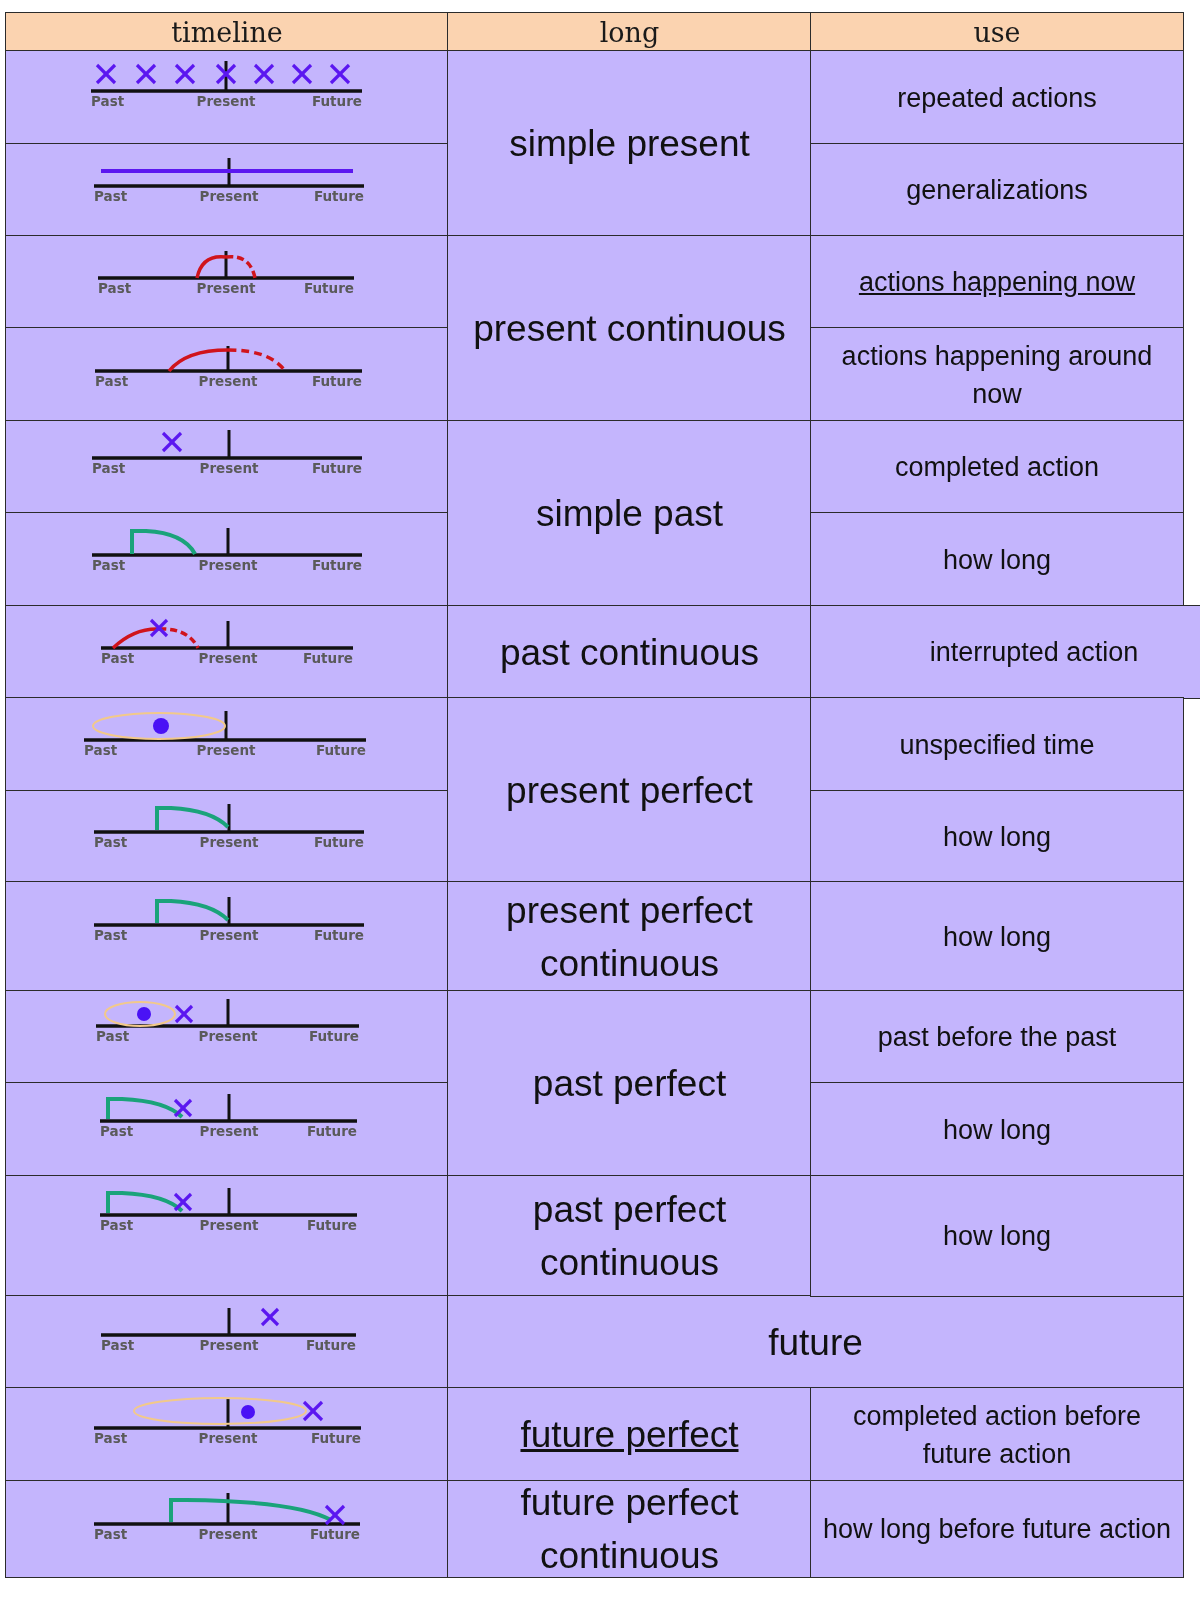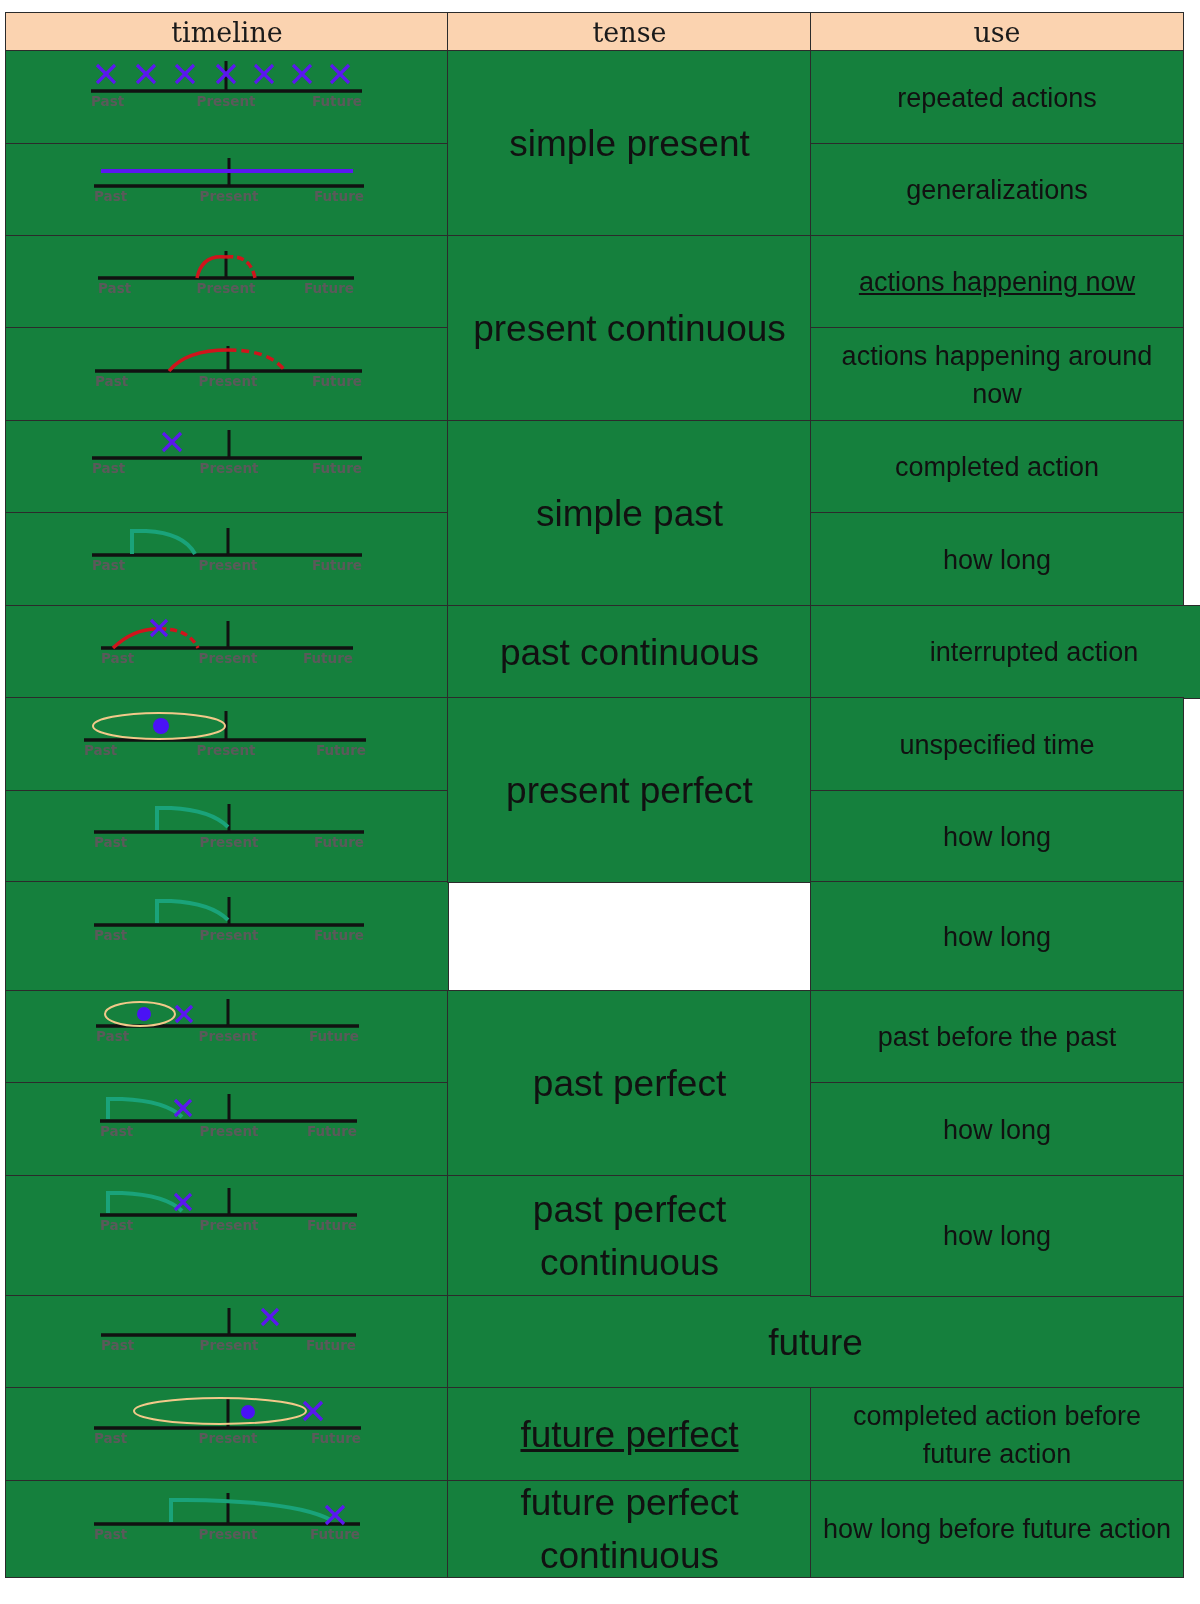--- a/index.html
+++ b/index.html
@@ -2,36 +2,36 @@
 <html><head>
 <meta charset="utf-8">
 <style>
   html, body { margin: 0; padding: 0; background: #ffffff; }
   body { width: 1200px; height: 1604px; position: relative; overflow: hidden; }
   #tbl { position: absolute; left: 0; top: 0; width: 1200px; height: 1604px; }
   .cell {
     position: absolute; box-sizing: border-box;
     border: 1.5px solid #2b2b2b;
     display: flex; align-items: center; justify-content: center;
-    text-align: center; background: #15803d; color: #111;
+    text-align: center; background: #c4b5fd; color: #111;
   }
   .hdr { background: #fbd3b0; font-family: "DejaVu Serif", serif; font-size: 27px; color: #1a1a1a; }
   .tense { font-family: "Liberation Sans", sans-serif; font-size: 37px; line-height: 53px; padding: 0 16px; }
   .use { font-family: "Liberation Sans", sans-serif; font-size: 27px; line-height: 38px; padding: 0 4px; }
   .tl { padding: 0; }
   .tl svg { display: block; }
   .lbl { font-family: "DejaVu Sans", sans-serif; font-size: 13.5px; fill: #5a5a5a; font-weight: bold; }
 </style>
 </head>
 <body>
 
 <div id="tbl">
 
   <div class="cell hdr" style="left:5px;top:12px;width:444px;height:40px;">timeline</div>
-  <div class="cell hdr" style="left:447px;top:12px;width:365px;height:40px;">tense</div>
+  <div class="cell hdr" style="left:447px;top:12px;width:365px;height:40px;">long</div>
   <div class="cell hdr" style="left:810px;top:12px;width:374px;height:40px;">use</div>
 
   <div class="cell tl" style="left:5px;top:50px;width:444px;height:95px;">
       <svg id="tl0" width="442" height="93">
         <line x1="85" y1="40" x2="356" y2="40" stroke="#111111" stroke-width="3.5"></line>
         <line x1="220" y1="10" x2="220" y2="40" stroke="#111111" stroke-width="3"></line>
         <text x="85" y="55" class="lbl">Past</text>
         <text x="220" y="55" class="lbl" text-anchor="middle">Present</text>
         <text x="356" y="55" class="lbl" text-anchor="end">Future</text>
         <g stroke="#5b17f0" stroke-width="3.2" stroke-linecap="butt">
@@ -249,20 +249,21 @@
           <line x1="320" y1="43" x2="338" y2="25"></line>
         </g>
       </svg>
     </div>
 
   <div class="cell tense" style="left:447px;top:50px;width:365px;height:187px;">simple present</div>
   <div class="cell tense" style="left:447px;top:235px;width:365px;height:187px;">present continuous</div>
   <div class="cell tense" style="left:447px;top:420px;width:365px;height:187px;">simple past</div>
   <div class="cell tense" style="left:447px;top:605px;width:365px;height:94px;">past continuous</div>
   <div class="cell tense" style="left:447px;top:697px;width:365px;height:186px;">present perfect</div>
+  <div class="cell tense" style="left:447px;top:881px;width:365px;height:111px;">present perfect continuous</div>
   <div class="cell tense" style="left:447px;top:990px;width:365px;height:187px;">past perfect</div>
   <div class="cell tense" style="left:447px;top:1175px;width:365px;height:122px;">past perfect continuous</div>
   <div class="cell tense" style="left:447px;top:1295px;width:737px;height:94px;">future</div>
   <div class="cell tense" style="left:447px;top:1387px;width:365px;height:95px;text-decoration:underline;">future perfect</div>
   <div class="cell tense" style="left:447px;top:1480px;width:365px;height:98px;">future perfect continuous</div>
 
   <div class="cell use" style="left:810px;top:50px;width:374px;height:95px;">repeated actions</div>
   <div class="cell use" style="left:810px;top:143px;width:374px;height:94px;">generalizations</div>
   <div class="cell use" style="left:810px;top:235px;width:374px;height:94px;text-decoration:underline;">actions happening now</div>
   <div class="cell use" style="left:810px;top:327px;width:374px;height:95px;">actions happening around now</div>

